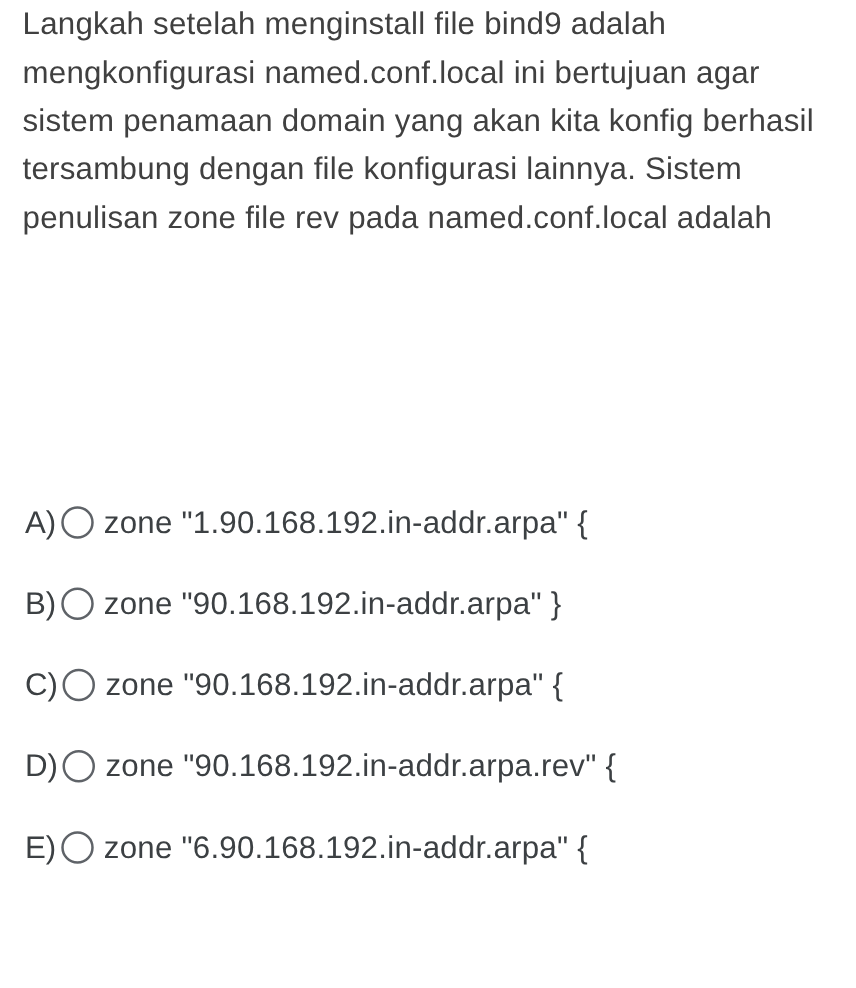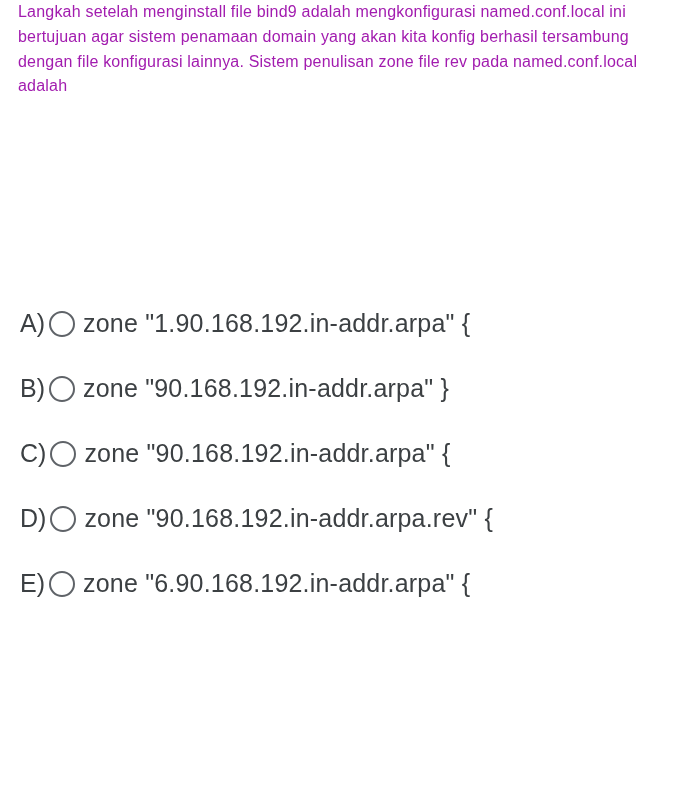--- a/index.html
+++ b/index.html
@@ -8,24 +8,24 @@
       box-sizing: border-box;
     }
     body {
       font-family: Arial, Helvetica, sans-serif;
       background: #ffffff;
       width: 685px;
       height: 790px;
       color: #3c4043;
     }
     .question-text {
-      font-size: 16px;
+      font-size: 25px;
       line-height: 1.55;
       padding: 0 18px 0 18px;
-      color: #a21caf;
+      color: #404040;
       letter-spacing: 0.2px;
     }
     .options-container {
       padding: 0 20px;
       margin-top: 210px;
     }
     .option-row {
       display: flex;
       align-items: center;
       margin-bottom: 36px;

